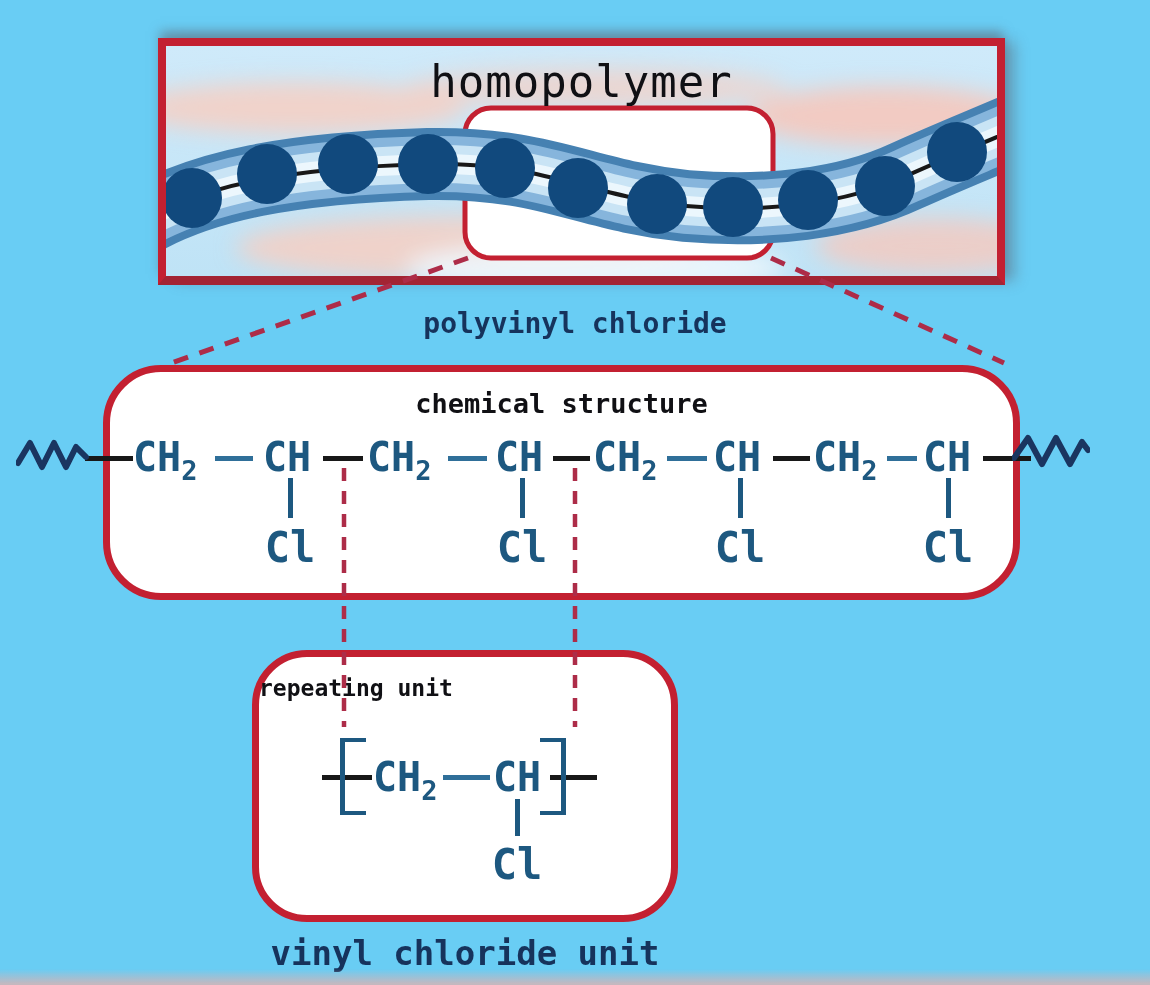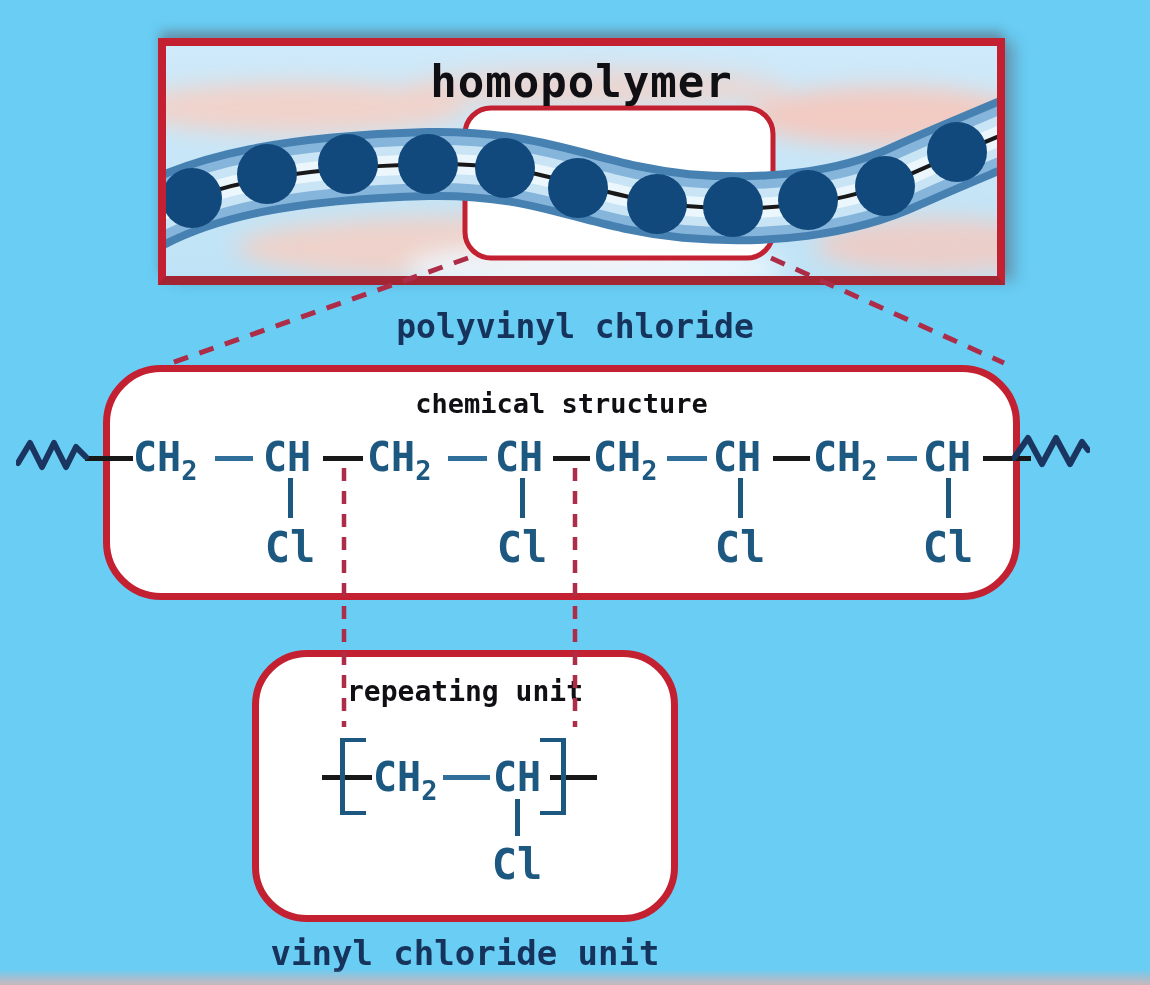--- a/index.html
+++ b/index.html
@@ -16,50 +16,50 @@
     box-sizing:border-box;
     border:8px solid var(--box_red,#c32031);
     border-bottom:9px solid #a32433;
     background:#cde9f8;
     box-shadow:0 -9px 10px -2px rgba(95,105,118,.55), 14px 0 13px -4px rgba(95,105,118,.45);
     z-index:10;
   }
   .top-box svg{position:absolute;left:0;top:0;}
   .top-title{
     position:absolute;left:0;right:0;top:10px;text-align:center;
-    font-size:44px;font-weight:bold;color:var(--text_black,#101014);
+    font-size:44px;font-weight:normal;color:var(--text_black,#101014);
     letter-spacing:1px;z-index:3;
   }
 
   
   .pvc-label{
     position:absolute;left:0;right:0;top:307px;text-align:center;
-    font-size:33px;font-weight:bold;color:var(--label_navy,#16335c);
+    font-size:28px;font-weight:bold;color:var(--label_navy,#16335c);
     z-index:10;
   }
   .vcu-label{
     position:absolute;left:252px;width:426px;top:933px;text-align:center;
     font-size:34px;font-weight:bold;color:var(--label_navy,#16335c);
     z-index:10;
   }
 
   
   .chem-box{
     position:absolute;left:103px;top:365px;width:917px;height:235px;
     box-sizing:border-box;background:#ffffff;
     border:7px solid var(--box_red,#c32031);border-radius:58px;
     z-index:10;
   }
   .chem-title{
     position:absolute;left:0;right:0;top:16px;text-align:center;
     font-size:27px;font-weight:bold;color:var(--text_black,#101014);
   }
   .ru-title{
-    position:absolute;left:0;right:0;top:18px;text-align:center;
-    font-size:28px;font-weight:bold;color:var(--text_black,#101014);
+    position:absolute;left:0;right:0;top:18px;text-align:left;
+    font-size:23px;font-weight:bold;color:var(--text_black,#101014);
   }
 
   
   .f-group{
     position:absolute;top:64px;height:42px;line-height:42px;
     font-size:40px;font-weight:bold;color:var(--formula_blue,#1d5880);
     white-space:nowrap;
   }
   .f-group .sub{font-size:27px;position:relative;top:9px;}
   .f-bond{position:absolute;top:84px;height:5px;}

